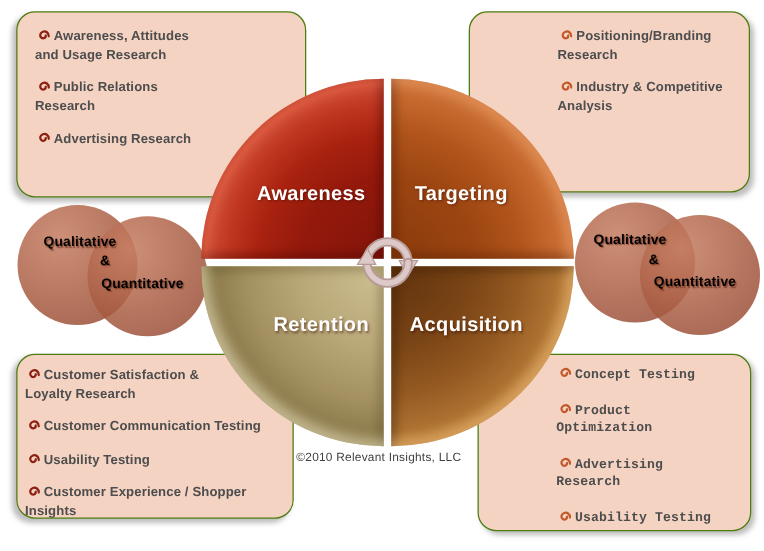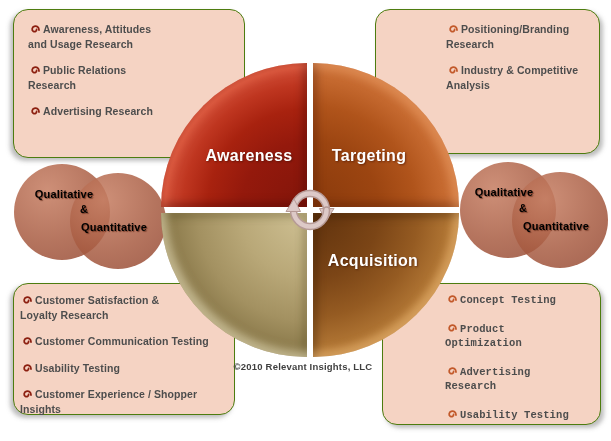--- a/index.html
+++ b/index.html
@@ -58,21 +58,21 @@
   .quad-label{
     position:absolute;transform:translate(-50%,-50%);color:#fff;font-weight:bold;
     font-size:16px;letter-spacing:.3px;white-space:nowrap;z-index:5;
     text-shadow:1px 1px 2px rgba(60,15,5,.55);
   }
   .cycle-icon{position:absolute;left:149px;top:147px;transform:translate(-50%,-50%);z-index:6;}
 
   
   .copyright{
     position:absolute;left:303px;top:366px;transform:translate(-50%,-50%);
-    font-size:9.5px;font-weight:bold;color:#3f3f3f;letter-spacing:.2px;white-space:nowrap;z-index:1;
+    font-size:9.5px;font-weight:normal;color:#3f3f3f;letter-spacing:.2px;white-space:nowrap;z-index:1;
   }
 </style>
 </head>
 <body>
 
 <div class="stage">
 
   <div class="panel tl">
     <ul>
       <li><svg class="bullet dk" width="12" height="10" viewBox="0 0 12 10">
@@ -151,20 +151,21 @@
   <span class="venn-label" style="left:556px;top:226px;">Quantitative</span>
 
   <div class="wheel">
     <div class="quad q-tl"></div>
     <div class="quad q-tr"></div>
     <div class="quad q-bl"></div>
     <div class="quad q-br"></div>
 
     <span class="quad-label" style="left:208px;top:93px;">Targeting</span>
     <span class="quad-label" style="left:88px;top:93px;">Awareness</span>
+    <span class="quad-label" style="left:96px;top:198px;">Retention</span>
     <span class="quad-label" style="left:212px;top:198px;">Acquisition</span>
 
     <svg class="cycle-icon" width="54" height="54" viewBox="0 0 54 54">
 
       <path d="M10.5 27 A 16.5 16.5 0 0 1 43.5 27" fill="none" stroke="#b69a96" stroke-width="7.5" stroke-linecap="round"></path>
       <path d="M10.5 27 A 16.5 16.5 0 0 1 43.5 27" fill="none" stroke="#ddc9c7" stroke-width="4.5" stroke-linecap="round"></path>
       <path d="M36.5 25.5 L51 25.5 L43 38 Z" fill="#ddc9c7" stroke="#b69a96" stroke-width="1"></path>
 
       <path d="M43.5 27 A 16.5 16.5 0 0 1 10.5 27" fill="none" stroke="#b69a96" stroke-width="7.5" stroke-linecap="round"></path>
       <path d="M43.5 27 A 16.5 16.5 0 0 1 10.5 27" fill="none" stroke="#ddc9c7" stroke-width="4.5" stroke-linecap="round"></path>

